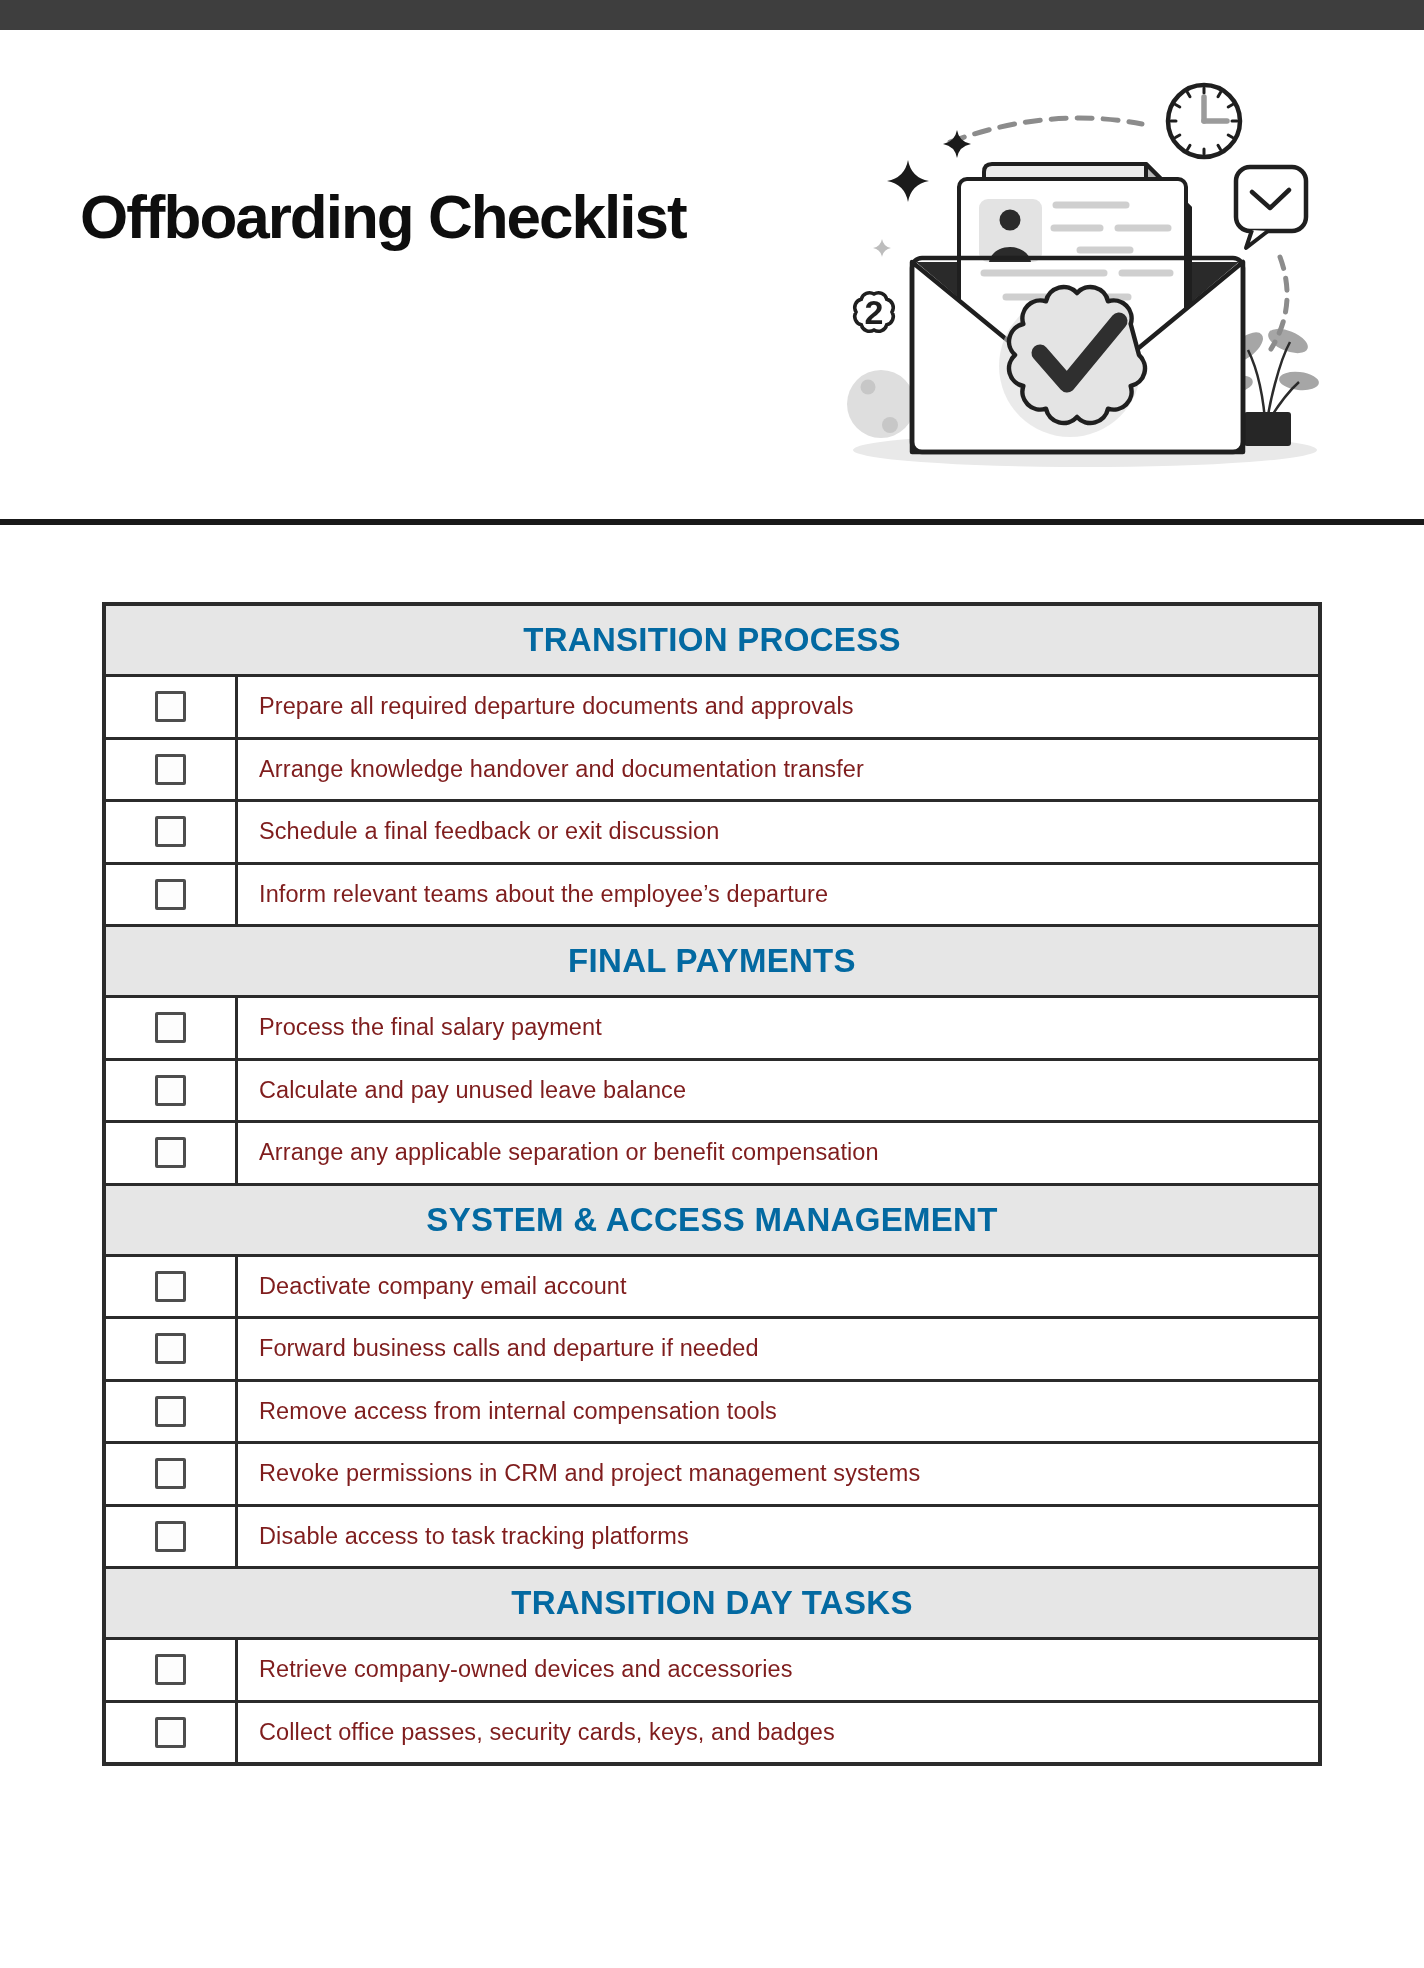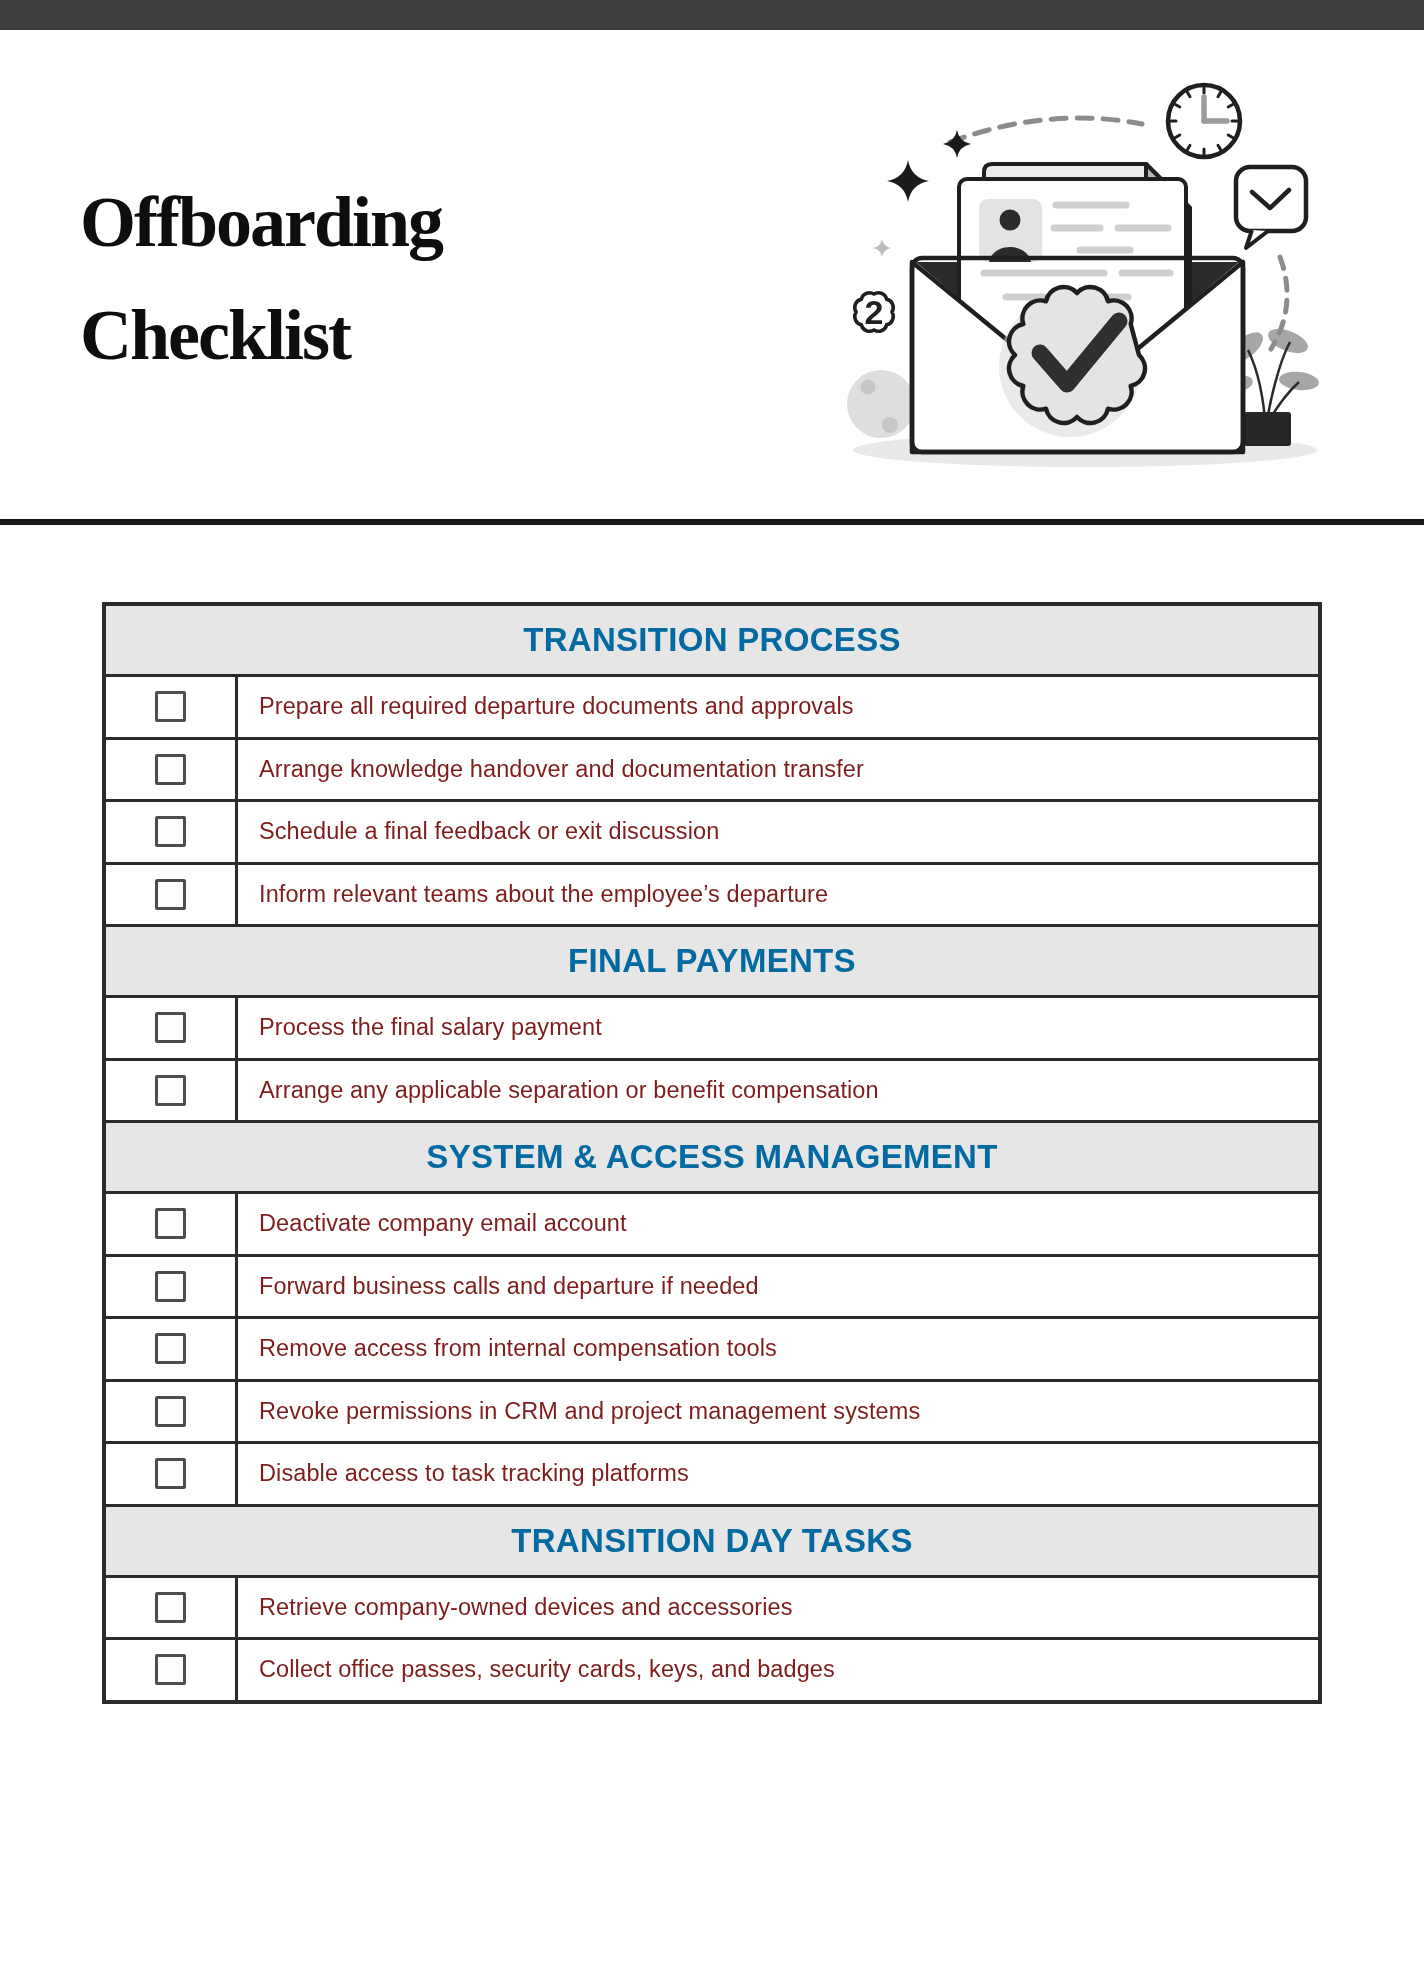--- a/index.html
+++ b/index.html
@@ -3,21 +3,21 @@
 <meta charset="utf-8">
 <style>
   html,body { margin:0; padding:0; }
   body {
     width:1424px; height:1968px; background:#ffffff; position:relative;
     font-family:"Liberation Sans", sans-serif; overflow:hidden;
   }
   .topbar { position:absolute; top:0; left:0; width:1424px; height:30px; background:#3e3e3e; }
   .page-title {
     position:absolute; left:80px; top:118px; width:610px;
-    font-size:72px; font-weight:700; letter-spacing:-2px; line-height:113px; color:#0e0e0e;font-family:Liberation Serif, serif;
+    font-size:62px; font-weight:700; letter-spacing:-2px; line-height:113px; color:#0e0e0e;
   }
   .illustration-svg { position:absolute; top:0; left:0; width:1424px; height:520px; }
   .divider { position:absolute; top:519px; left:0; width:1424px; height:6px; background:#191919; }
 
   .checklist {
     position:absolute; top:602px; left:102px; width:1220px;
     border:4px solid #2b2b2b; box-sizing:border-box; background:#ffffff;
   }
   .section-row {
     height:68px; background:#e6e6e6; display:flex; align-items:center; justify-content:center;
@@ -182,20 +182,26 @@
   <div class="check-row">
     <div class="cell-check">
         <span class="checkbox"></span>
       </div>
     <div class="cell-text">Process the final salary payment</div>
   </div>
   <div class="check-row">
     <div class="cell-check">
         <span class="checkbox"></span>
       </div>
+    <div class="cell-text">Calculate and pay unused leave balance</div>
+  </div>
+  <div class="check-row">
+    <div class="cell-check">
+        <span class="checkbox"></span>
+      </div>
     <div class="cell-text">Arrange any applicable separation or benefit compensation</div>
   </div>
 
   <div class="section-row">SYSTEM &amp; ACCESS MANAGEMENT</div>
   <div class="check-row">
     <div class="cell-check">
         <span class="checkbox"></span>
       </div>
     <div class="cell-text">Deactivate company email account</div>
   </div>

